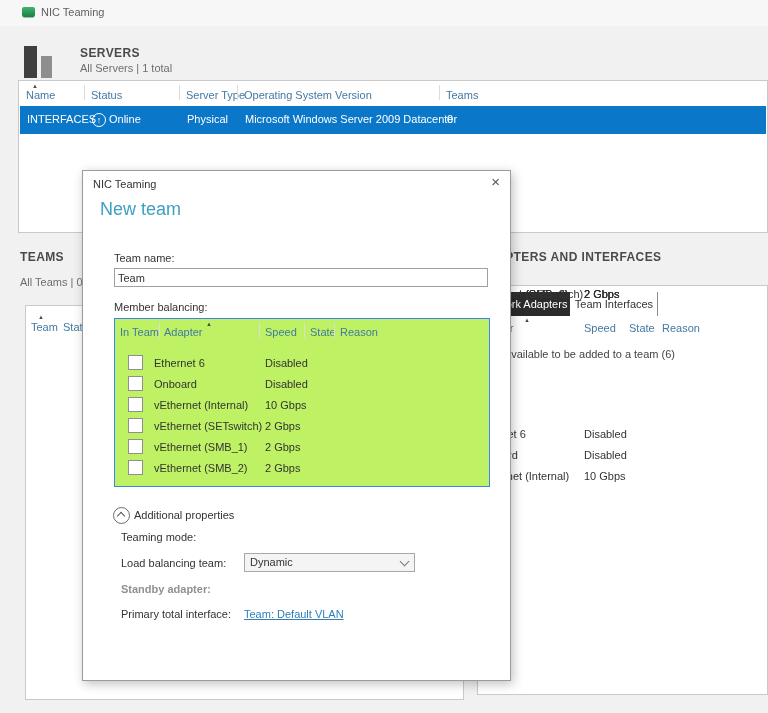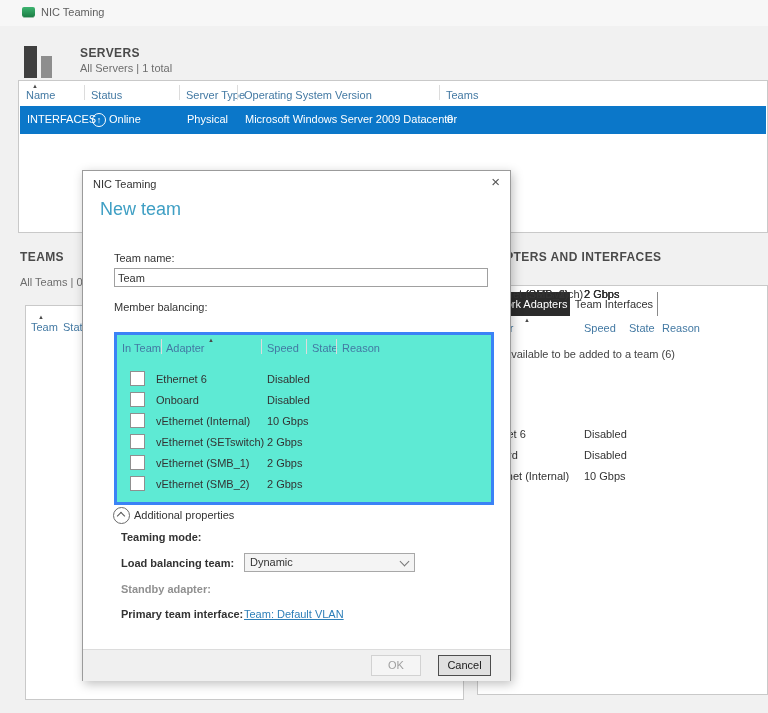--- a/index.html
+++ b/index.html
@@ -54,33 +54,33 @@
 
   
   .dialog{position:absolute;left:82px;top:170px;width:427px;height:509px;background:#fff;
     border:1px solid #9b9b9b;box-shadow:2px 3px 10px rgba(0,0,0,.25)}
   .dlg-title{position:absolute;left:10px;top:7px;color:#333}
   .dlg-close{position:absolute;right:10px;top:2px;font-size:15px;color:#555;cursor:default}
   .dlg-heading{position:absolute;left:17px;top:28px;font-size:18px;color:#3f9fc4}
   .dlg-label{position:absolute;white-space:nowrap}
   .dlg-input{position:absolute;left:31px;top:97px;width:366px;height:15px;border:1px solid #a0a0a0;
     padding:1px 3px;font-family:"Liberation Sans",sans-serif;font-size:11px;color:#333;background:#fff}
-  .member-table{position:absolute;left:31px;top:161px;width:374px;height:167px;border:3px solid #3b82f6;background:#5eead4}
+  .member-table{position:absolute;left:31px;top:147px;width:374px;height:167px;border:1px solid #3b82f6;background:#bef264}
   .member-table .colhead{top:7px}
   .mrow{position:absolute;left:0;width:100%;height:21px}
   .mrow:nth-of-type(1){top:35px}.mrow:nth-of-type(2){top:56px}.mrow:nth-of-type(3){top:77px}
   .mrow:nth-of-type(4){top:98px}.mrow:nth-of-type(5){top:119px}.mrow:nth-of-type(6){top:140px}
   .cb{position:absolute;left:13px;top:1px;width:13px;height:13px;border:1px solid #8f8f8f;background:#fff}
   .madapter{position:absolute;left:39px;top:3px;white-space:nowrap}
   .mspeed{position:absolute;left:150px;top:3px;white-space:nowrap}
 
   .expander{position:absolute;left:30px;top:336px;width:15px;height:15px;border:1px solid #6b6b6b;border-radius:50%}
   .chev-up{position:absolute;left:4px;top:5px;width:5px;height:5px;border-left:1px solid #555;border-top:1px solid #555;
     transform:rotate(45deg)}
-  .prop-label{position:absolute;left:38px;white-space:nowrap;font-weight:bold}
+  .prop-label{position:absolute;left:38px;white-space:nowrap;font-weight:normal}
   .prop-label.dim{font-weight:bold;color:#909090}
   .selectbox{position:absolute;left:161px;width:164px;height:17px;line-height:17px;background:#f4f4f4;
     border:1px solid #a8a8a8;padding-left:5px;color:#333;white-space:nowrap}
   .selectbox.disabled{background:#f7f7f7;border-color:#cccccc;color:#666}
   .caret{position:absolute;right:6px;top:4px;width:6px;height:6px;border-right:1px solid #777;border-bottom:1px solid #777;
     transform:rotate(45deg)}
   .selectbox.disabled .caret{border-color:#b5b5b5}
   .dlg-link{position:absolute;left:161px;color:#2e7fb8;text-decoration:underline;white-space:nowrap}
   .dlg-footer{position:absolute;left:0;top:478px;width:427px;height:31px;background:#f0f0f0;border-top:1px solid #dcdcdc}
   .btn{position:absolute;top:5px;height:21px;text-align:center;line-height:19px;box-sizing:border-box}
@@ -233,20 +233,16 @@
   <div class="prop-label" style="top:360px">Teaming mode:</div>
 
   <div class="prop-label" style="top:386px">Load balancing team:</div>
   <div class="selectbox" style="top:382px">
     <span>Dynamic</span>
     <span class="caret"></span>
   </div>
 
   <div class="prop-label dim" style="top:412px">Standby adapter:</div>
 
-  <div class="prop-label" style="top:437px">Primary team interface:</div>
+  <div class="prop-label" style="top:437px">Primary total interface:</div>
   <a class="dlg-link" style="top:437px">Team: Default VLAN</a>
 
-  <div class="dlg-footer">
-    <div class="btn btn-ok">OK</div>
-    <div class="btn btn-cancel">Cancel</div>
-  </div>
 </div>
 
 </body></html>

